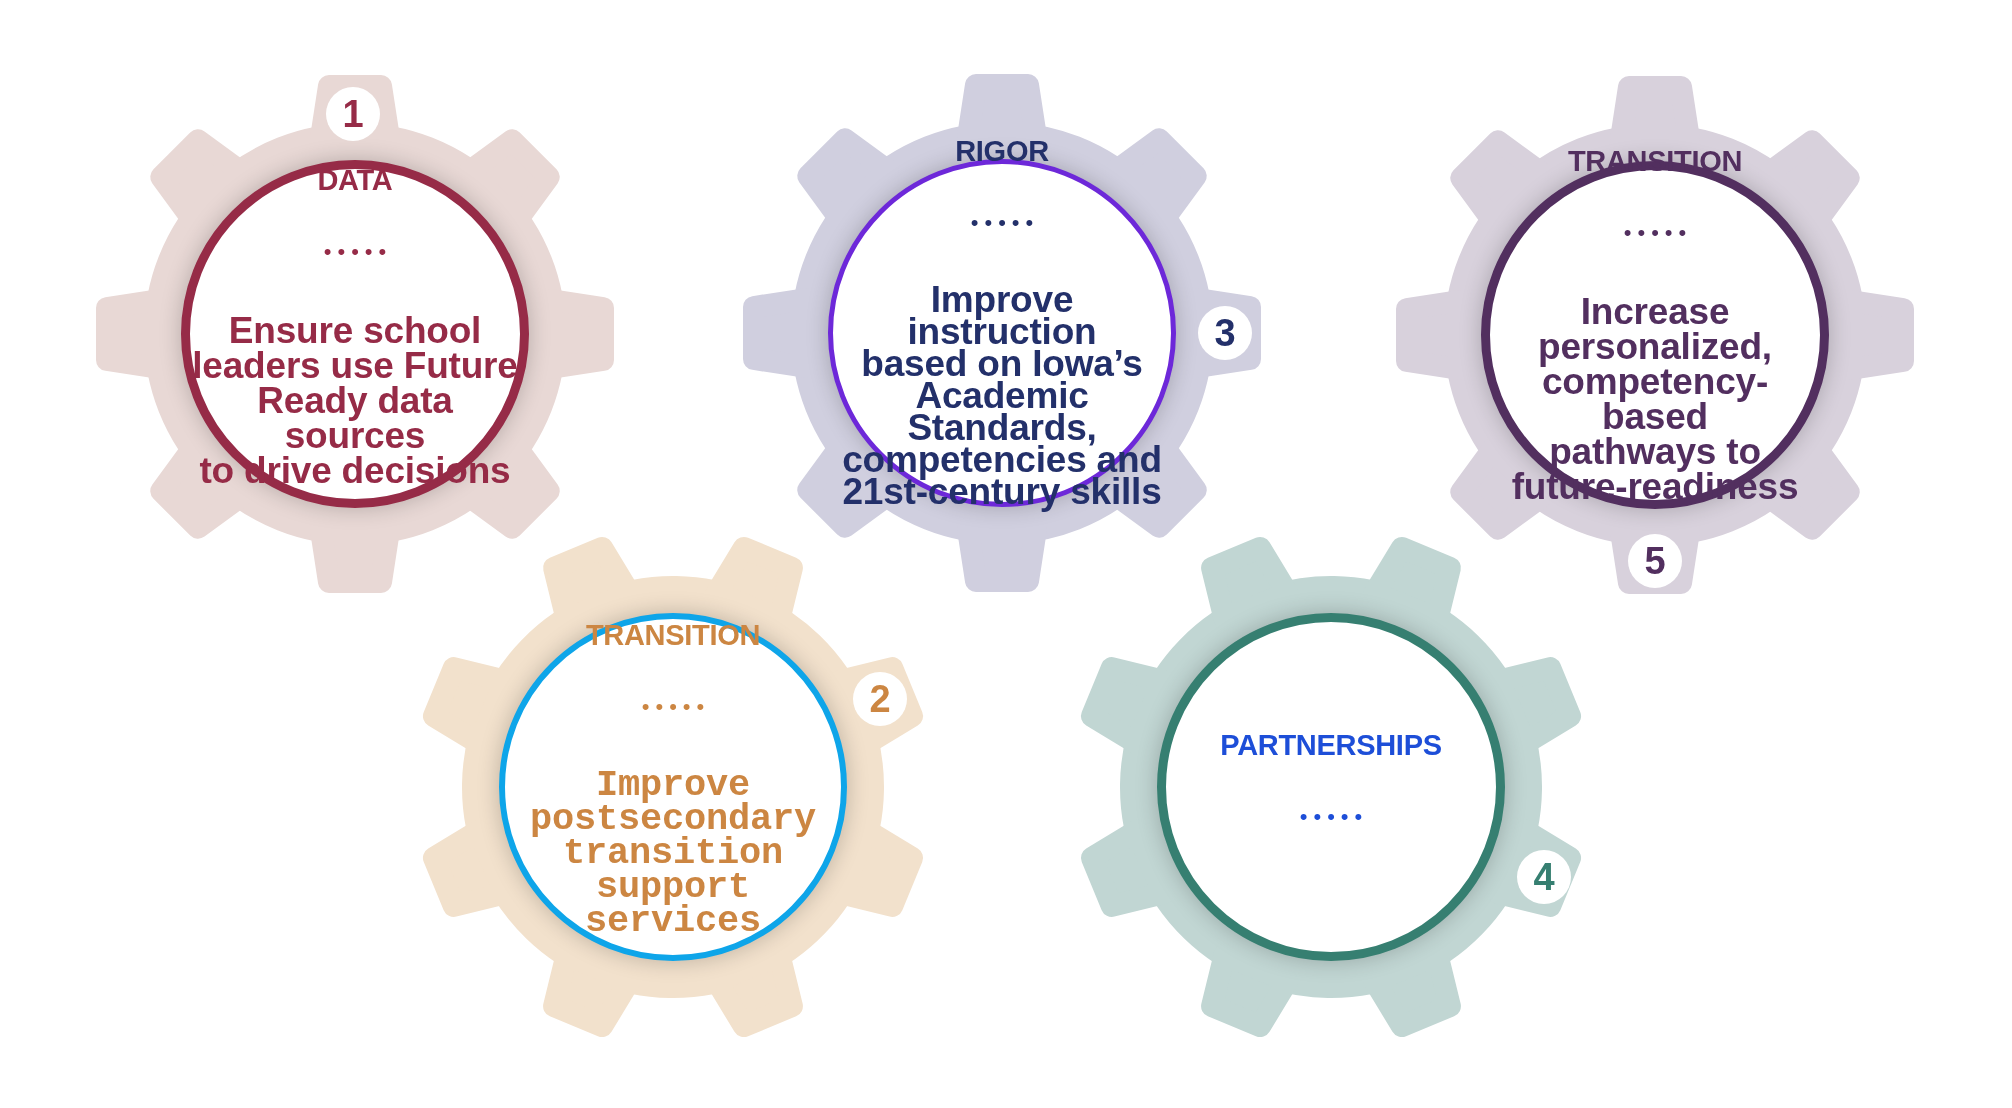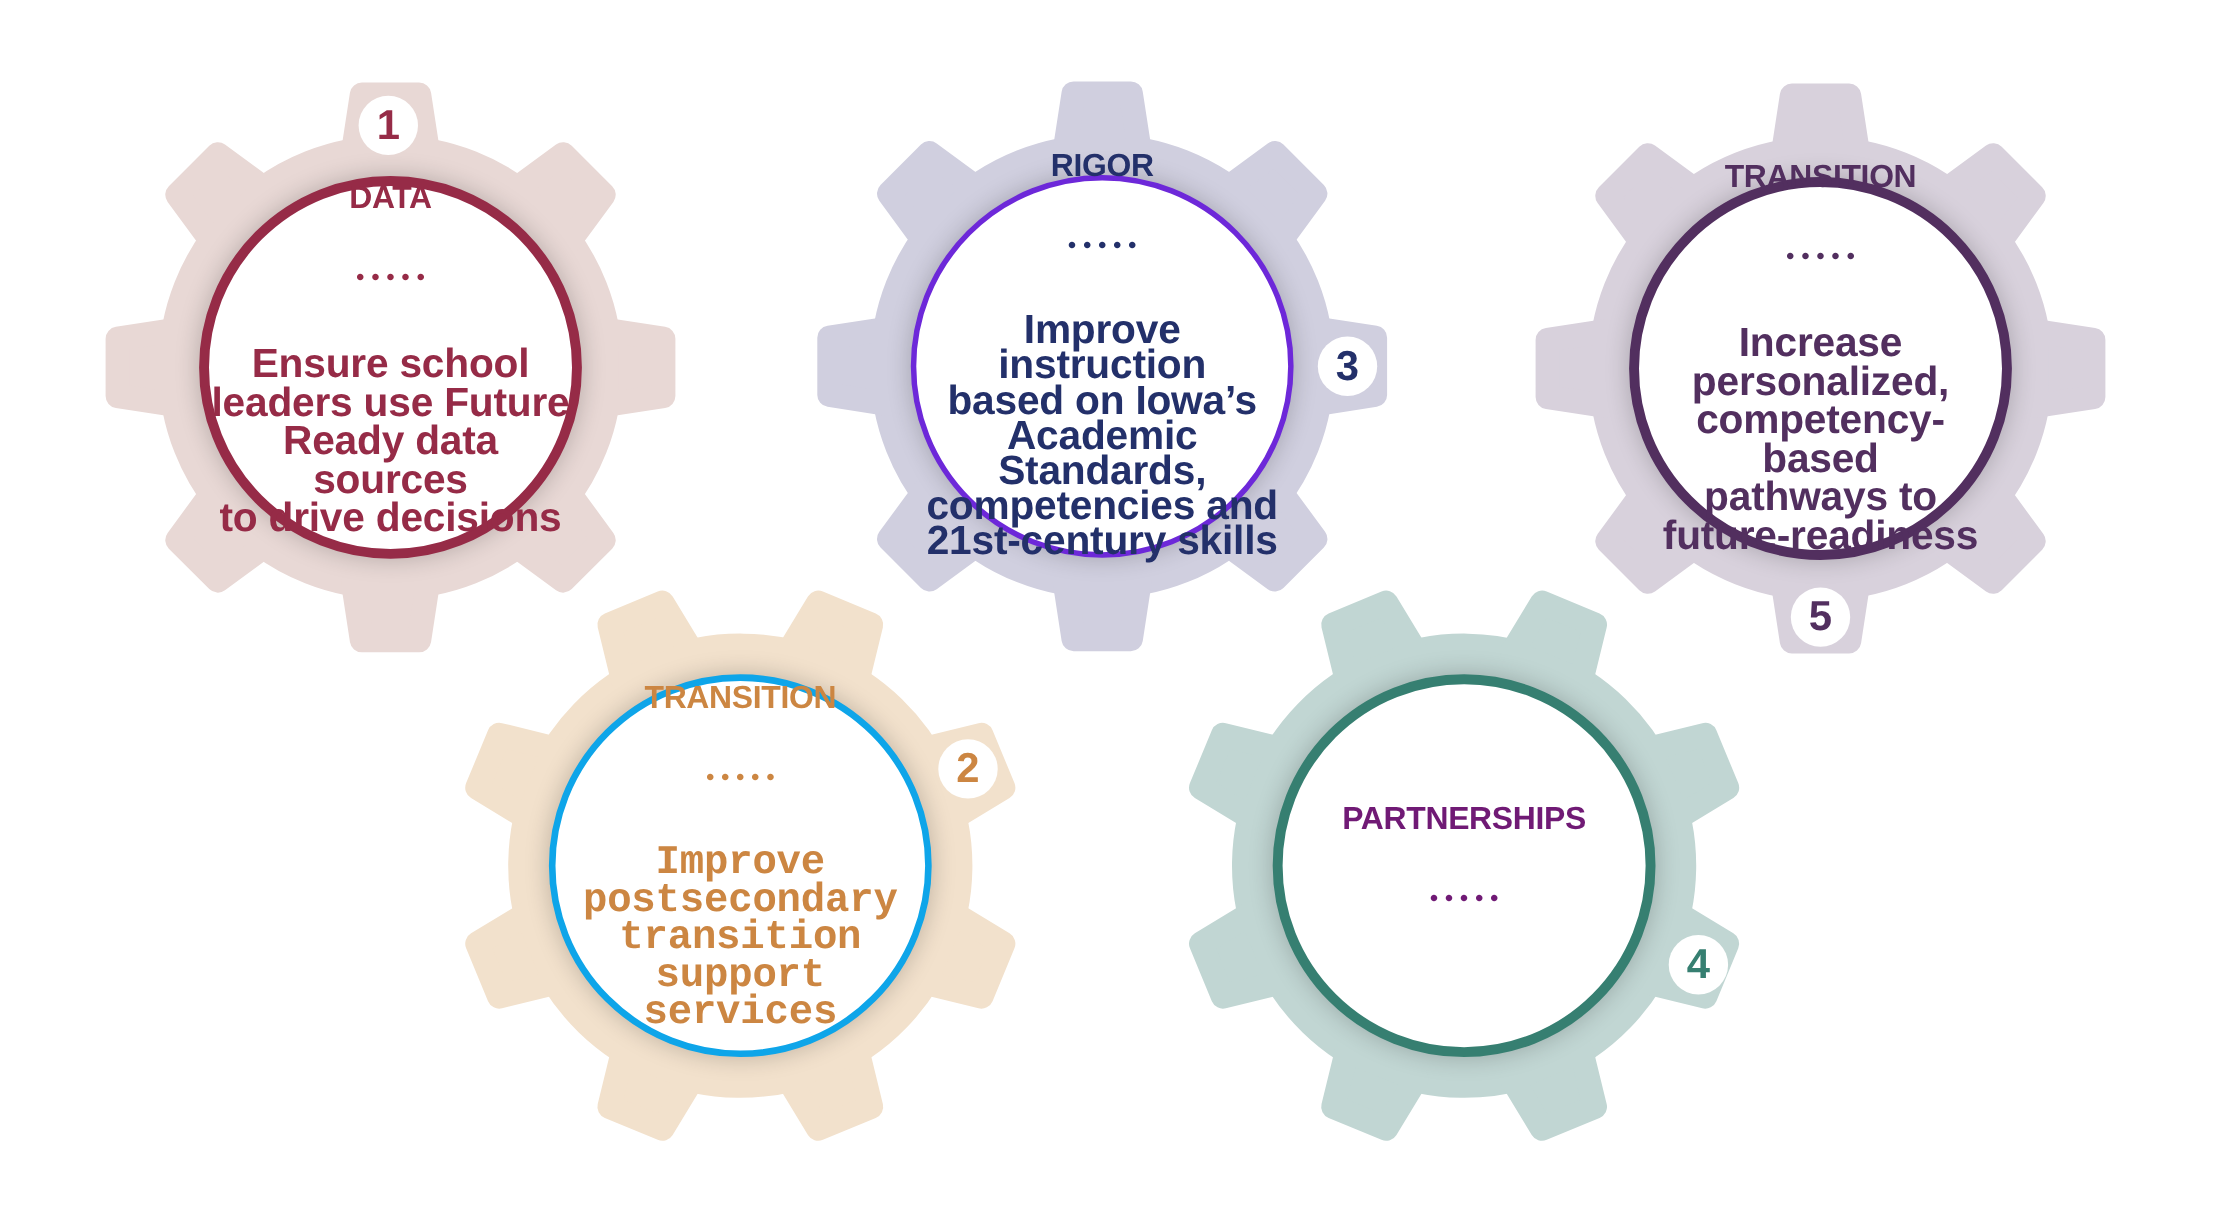--- a/index.html
+++ b/index.html
@@ -138,18 +138,18 @@
         </g>
       <use href="#t4" transform="rotate(45)"></use>
         <use href="#t4" transform="rotate(90)"></use>
         <use href="#t4" transform="rotate(135)"></use>
       <use href="#t4" transform="rotate(180)"></use>
         <use href="#t4" transform="rotate(225)"></use>
         <use href="#t4" transform="rotate(270)"></use>
         <use href="#t4" transform="rotate(315)"></use>
     </g>
   </svg>
-  <div class="disc" style="left:86px; top:86px; width:348px; height:348px; border:9px solid #367f71; color:#701a75;">
+  <div class="disc" style="left:86px; top:86px; width:348px; height:348px; border:9px solid #367f71; color:#1d4ed8;">
     <div class="title" style="margin-top:-6px;">PARTNERSHIPS</div>
     <div class="dots">•••••</div>
   </div>
   <div class="badge" style="left:446px; top:323px; color:#367f71;">4</div>
 </div>
 
 </body></html>

